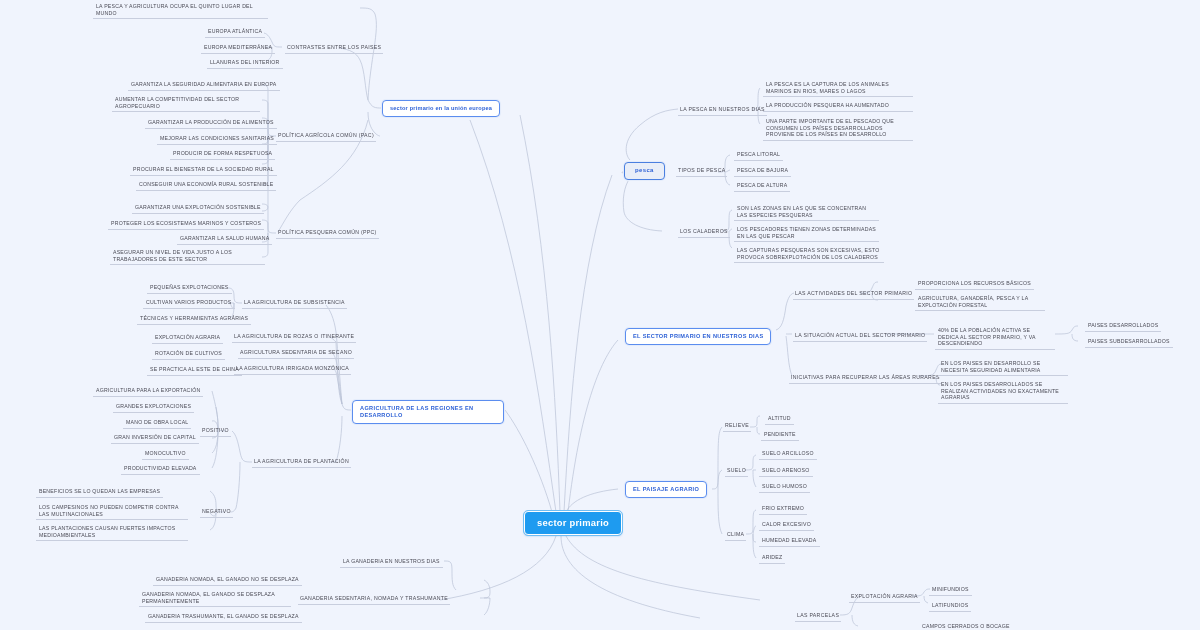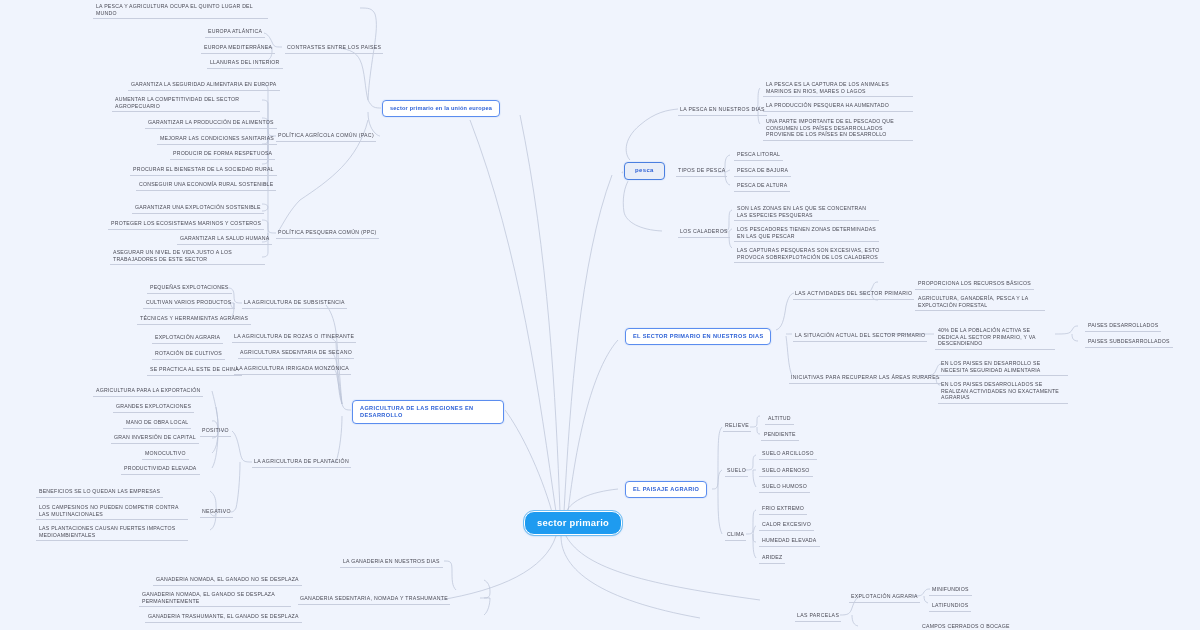--- a/index.html
+++ b/index.html
@@ -30,21 +30,21 @@
     border-bottom:0.7px solid #c8cede;
     padding:1px 3px 2px 3px;
     background:transparent;
   }
 
   
   .root{
     background:#1e9bf0;
     border:1.6px solid #ffffff;
     outline:1px solid #6fbdf4;
-    border-radius:10px;
+    border-radius:4px;
     color:#ffffff;
     font-size:9.4px;
     font-weight:bold;
     letter-spacing:.25px;
     padding:5px 12px;
     text-align:center;
     box-shadow:0 1px 2px rgba(30,120,200,.35);
   }
 
   

